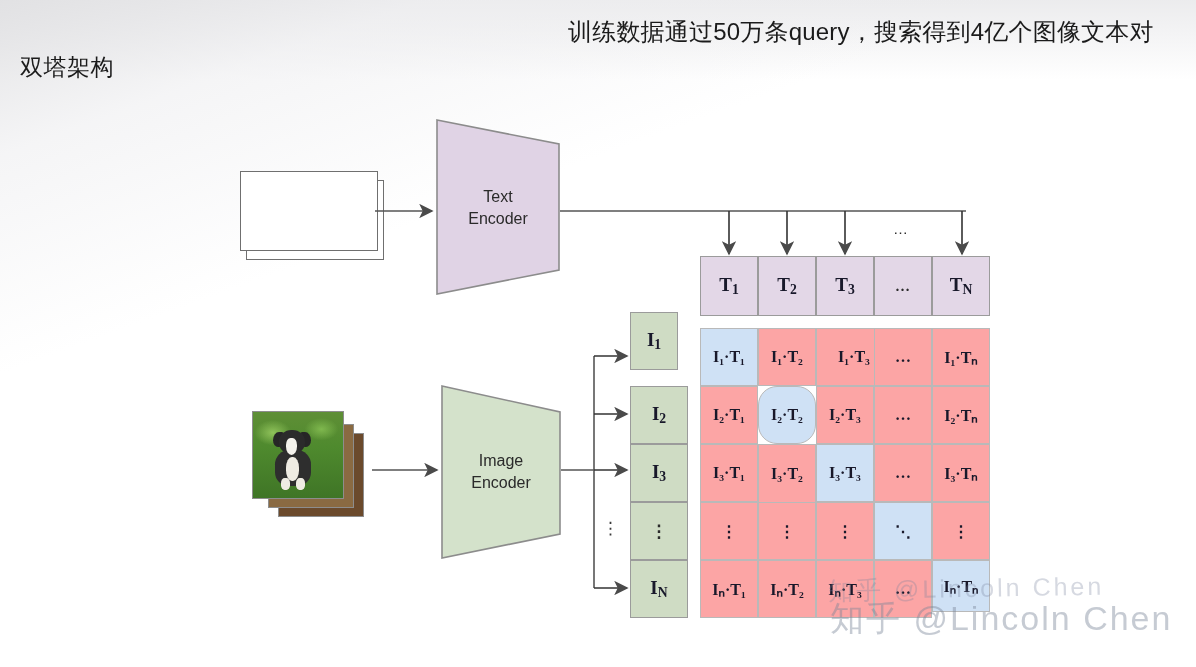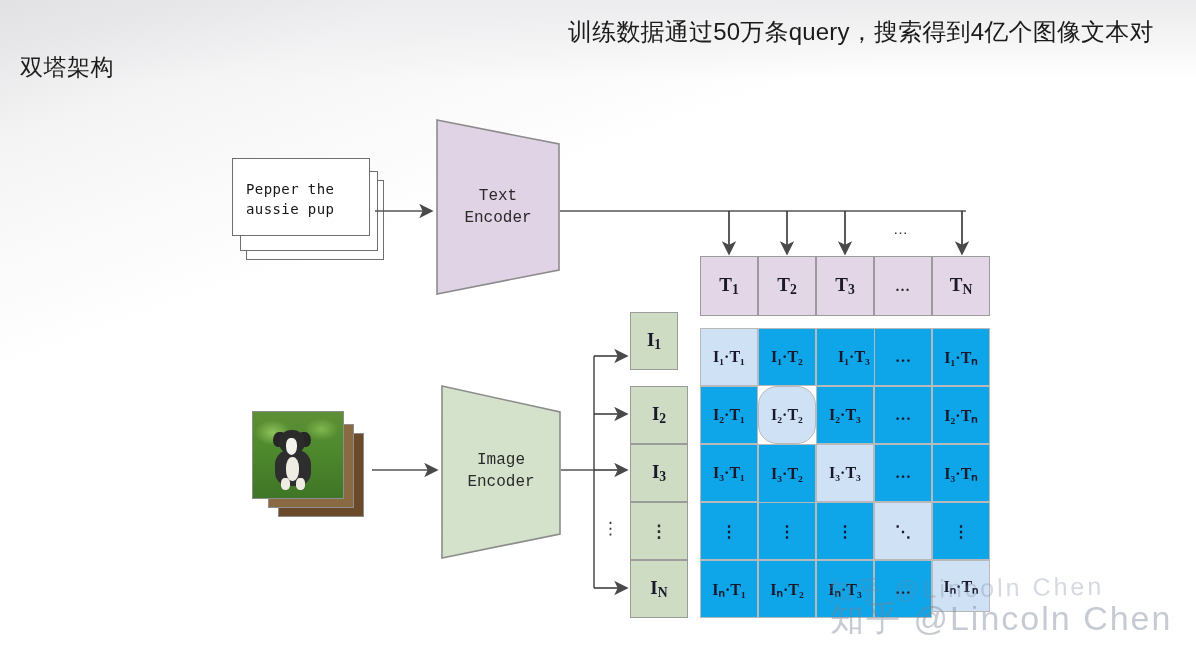--- a/index.html
+++ b/index.html
@@ -67,21 +67,20 @@
     line-height: 1.45;
     color: #161616;
     padding: 20px 0 0 13px;
     letter-spacing: 0.4px;
     white-space: pre;
   }
 
   
   .encoder {
     position: absolute;
-    font-family: Liberation Mono, monospace;
   }
   .encoder .enc-label {
     position: absolute;
     left: 0; right: 0;
     text-align: center;
     font-size: 16px;
     color: #2a2a2a;
     line-height: 1.35;
     white-space: pre-line;
   }
@@ -139,21 +138,21 @@
     border: 1px solid #9b9b9b;
     display: flex;
     align-items: center;
     justify-content: center;
     font-family: "Liberation Serif", serif;
     color: #18182a;
     font-weight: bold;
   }
   .t-cell { background: #e3d7e7; font-size: 19px; }
   .i-cell { background: #cfdcc4; font-size: 19px; }
-  .m-cell { background: #0ea5e9; font-size: 16px; border-color: #b9b9b9; }
+  .m-cell { background: #fca5a5; font-size: 16px; border-color: #b9b9b9; }
   .m-cell.diag { background: #cfe1f5; }
   .sub { font-size: 0.72em; vertical-align: -0.25em; }
   .dots-inline { font-size: 15px; color:#2b2b2b; letter-spacing:1px; }
   .vdots { font-size: 17px; color:#2b2b2b; }
 
   
   #t-row-ellipsis {
     position: absolute;
     left: 893px; top: 220px;
     font-size: 15px; color:#2b2b2b; letter-spacing: 1px;
@@ -193,24 +192,20 @@
 <body>
 
 <div id="bg-gradient"></div>
 
 <div id="slide-title">双塔架构</div>
 <div id="slide-caption">训练数据通过50万条query，搜索得到4亿个图像文本对</div>
 
 <div id="text-card-stack">
   <div class="text-card c3"></div>
   <div class="text-card c2"></div>
-  <div class="text-card c1">
-    <div id="text-card-content">Pepper the
-aussie pup</div>
-  </div>
 </div>
 
 <div class="encoder" id="text-encoder">
   <svg width="126" height="178">
     <polygon points="2,2 124,26 124,152 2,176" fill="#e0d3e5" stroke="#8c8c8c" stroke-width="1.6"></polygon>
   </svg>
   <div class="enc-label">Text
 Encoder</div>
 </div>
 

